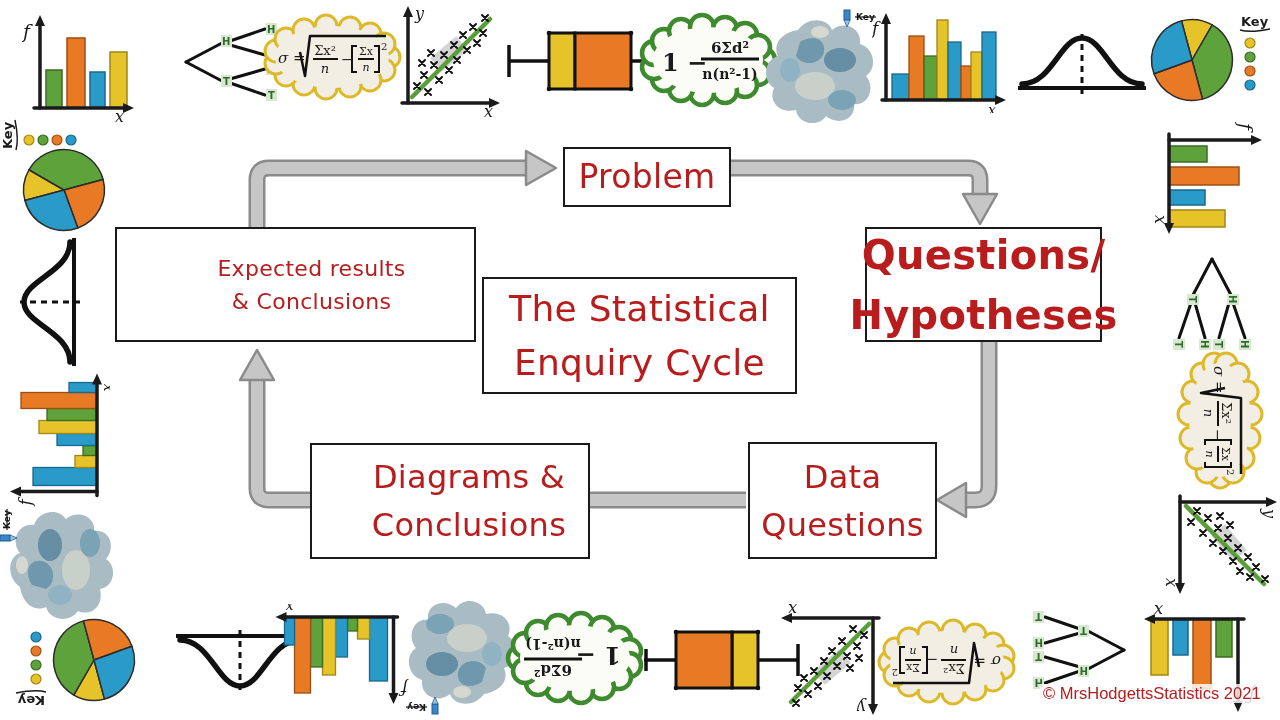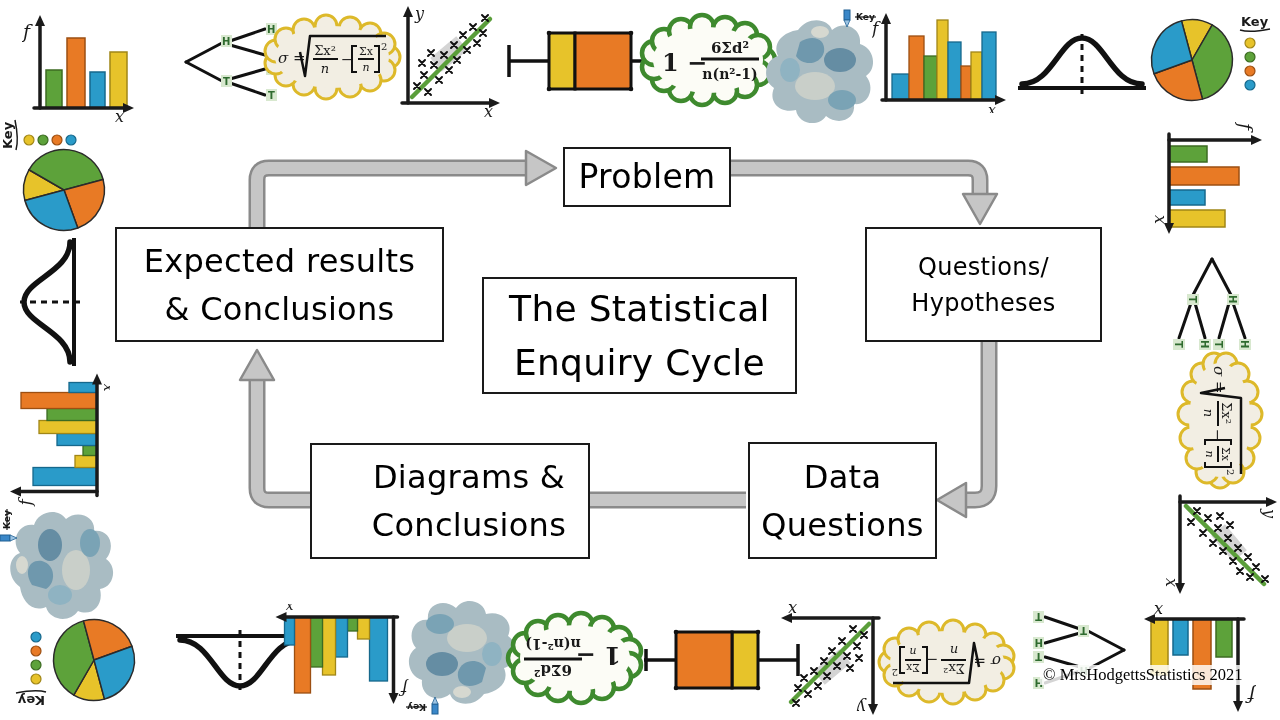--- a/index.html
+++ b/index.html
@@ -1,31 +1,31 @@
 <!DOCTYPE html>
 <html><head>
 <meta charset="utf-8">
 <style>
   html,body{margin:0;padding:0;background:#ffffff;}
   #canvas{position:relative;width:1280px;height:720px;background:#ffffff;overflow:hidden;
-          font-family:"DejaVu Sans",sans-serif;color:#000000;}
+          font-family:"DejaVu Sans",sans-serif;color:#b91c1c;}
   
   .node{position:absolute;background:#ffffff;border:2.5px solid #1a1a1a;z-index:3;
         display:flex;flex-direction:column;align-items:center;justify-content:center;
         text-align:center;line-height:1.5;letter-spacing:.3px;}
   .node .ln{white-space:nowrap;}
   #box-problem  {left:563px;top:147px;width:164px;height:56px;font-size:33px;}
-  #box-questions{left:865px;top:227px;width:233px;height:111px;font-size:24px;}
-  #box-expected {left:115px;top:227px;width:325px;height:111px;font-size:32px;}
+  #box-questions{left:865px;top:227px;width:233px;height:111px;font-size:40px;font-weight:bold;}
+  #box-expected {left:115px;top:227px;width:325px;height:111px;font-size:22px;padding-left:32px;}
   #box-data     {left:748px;top:442px;width:185px;height:113px;font-size:32px;align-items:center;}
   #box-diagrams {left:310px;top:443px;width:238px;height:112px;font-size:32px;padding-left:38px;}
   #box-title    {left:482px;top:277px;width:311px;height:113px;font-size:36px;}
   
-  #copyright{position:absolute;left:1040px;top:665px;z-index:4;font-size:16.5px;
-             font-family:Liberation Serif, serif;background:rgba(255,255,255,.82);
+  #copyright{position:absolute;left:1040px;top:684px;z-index:4;font-size:16.5px;
+             font-family:Liberation Sans, sans-serif;background:rgba(255,255,255,.82);
              padding:0 3px;white-space:nowrap;}
   
   #arrows{position:absolute;left:0;top:0;z-index:2;}
   .shaft-o{fill:none;stroke:#8a8a8a;stroke-width:17;stroke-linecap:butt;}
   .shaft-i{fill:none;stroke:#c6c6c6;stroke-width:12;stroke-linecap:butt;}
   .head{fill:#c6c6c6;stroke:#8a8a8a;stroke-width:2.5;stroke-linejoin:round;}
   
   .deco{position:absolute;z-index:1;overflow:visible;}
   .r90{transform:rotate(90deg);} .r180{transform:rotate(180deg);} .r270{transform:rotate(-90deg);}
   .axis{stroke:#1a1a1a;stroke-width:3.5;stroke-linecap:round;fill:none;}

